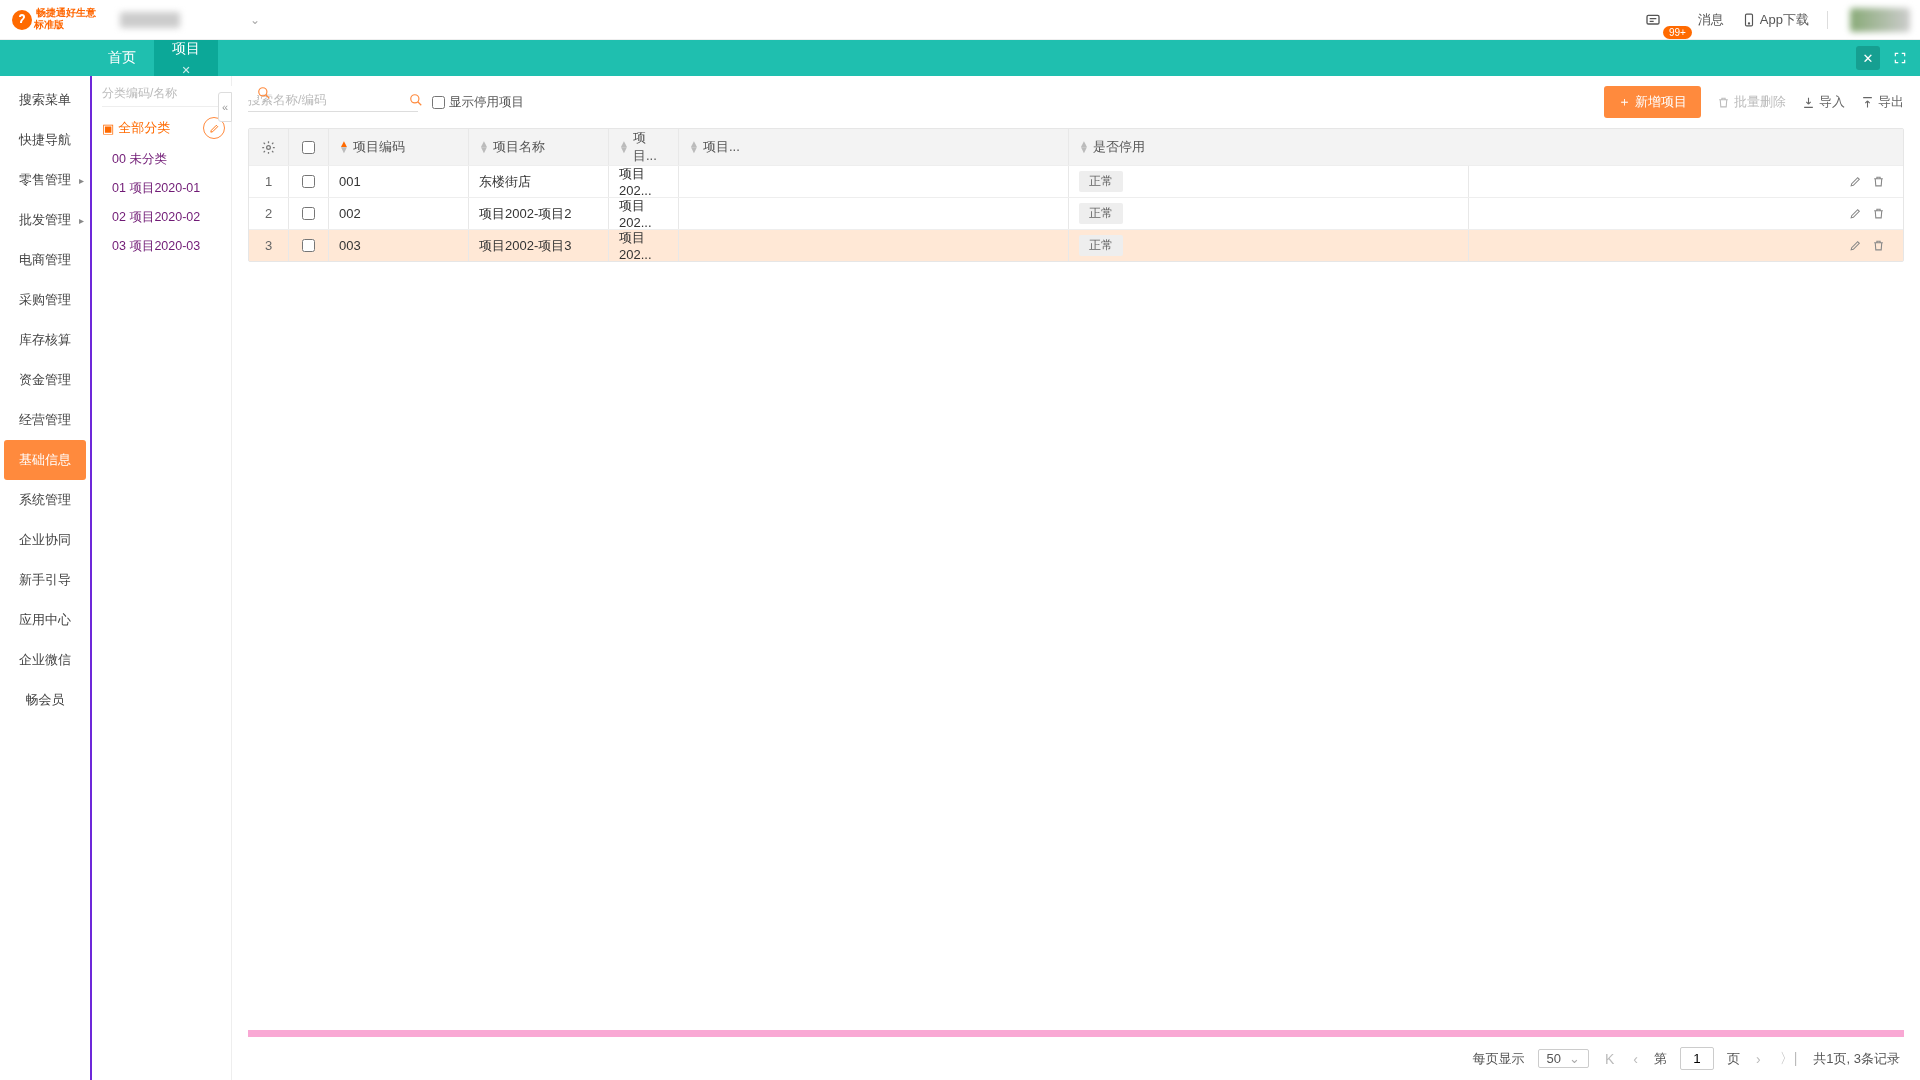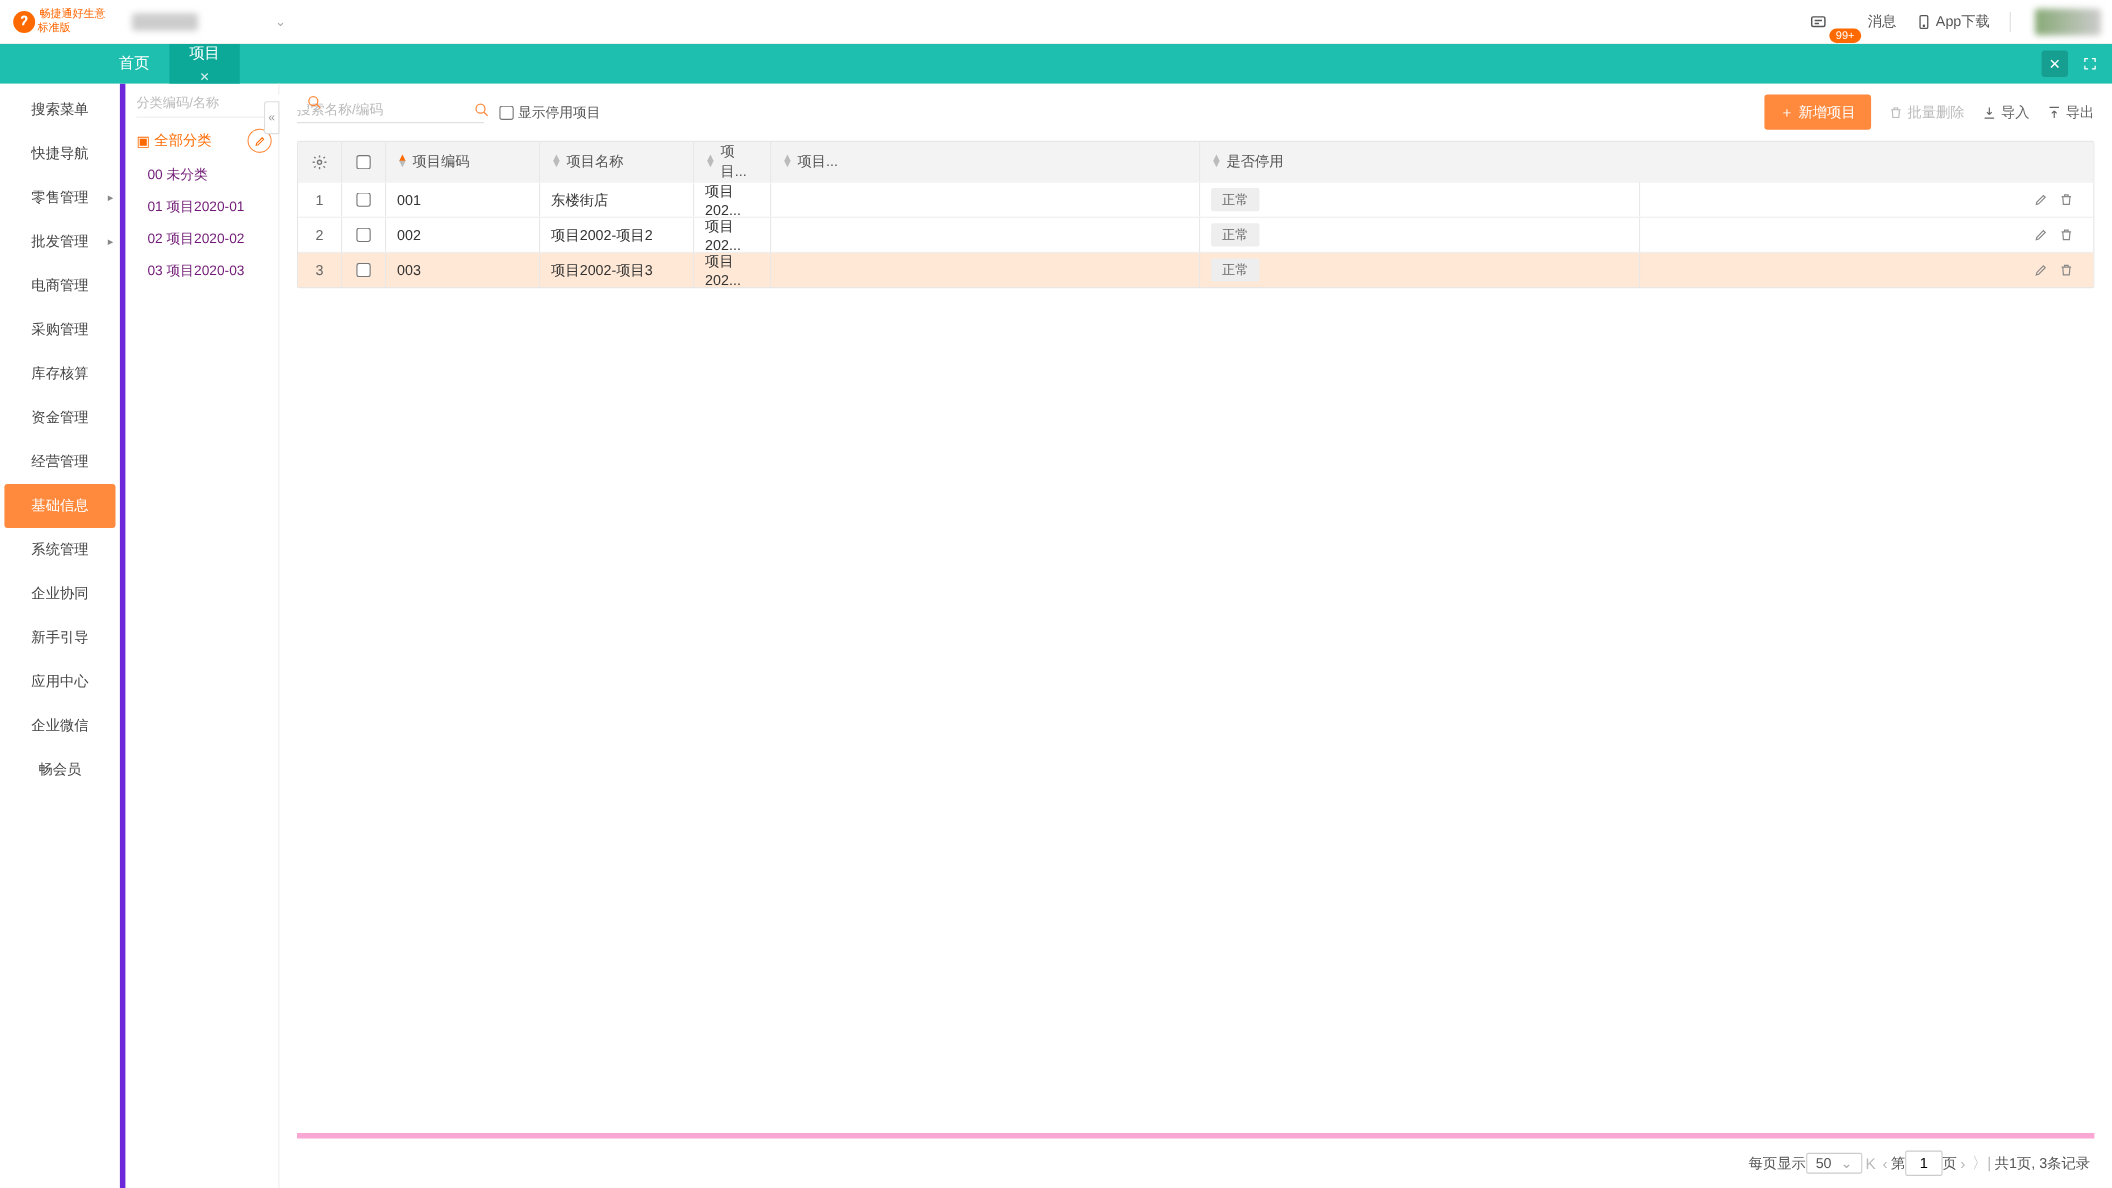--- a/index.html
+++ b/index.html
@@ -1,19 +1,19 @@
 <!DOCTYPE html>
 <html><head>
 <meta charset="utf-8">
 <style>
 * { box-sizing: border-box; margin: 0; padding: 0; }
 body { font-family: "Microsoft YaHei", Arial, sans-serif; font-size: 13px; color: #333; background: #fff; overflow: hidden; }
 
 .top-header { height: 40px; display: flex; align-items: center; padding: 0 10px; border-bottom: 1px solid #eee; }
-.logo-box { display: flex; align-items: center; width: 90px; }
+.logo-box { display: flex; align-items: center; width: 90px; font-weight: bold; }
 .logo-svg { width: 24px; height: 24px; }
 .logo-text { font-size: 10px; color: #f60; margin-left: 2px; line-height: 1.1; }
 .logo-sub { font-size: 10px; color: #f60; }
 .workspace-dd { margin-left: 20px; display: flex; align-items: center; color: #999; font-size: 14px; cursor: pointer; }
 .workspace-dd .blur { filter: blur(3px); width: 60px; height: 16px; background: #ccc; border-radius: 2px; }
 .chevron { margin-left: 70px; color: #aaa; font-size: 12px; }
 .header-right { margin-left: auto; display: flex; align-items: center; gap: 18px; }
 .hdr-btn { display: flex; align-items: center; gap: 4px; color: #555; cursor: pointer; font-size: 13px; }
 .badge { background: #ff6a00; color: #fff; font-size: 10px; padding: 1px 6px; border-radius: 8px; position: relative; top: -8px; left: -2px; margin-top: 41px; }
 .avatar-blur { width: 60px; height: 24px; background: linear-gradient(90deg,#8a7,#ccc); filter: blur(3px); border-radius: 3px; margin-left: 4px; }
@@ -21,21 +21,21 @@
 
 .tabbar { height: 36px; background: #1fbfaf; display: flex; align-items: center; padding-left: 90px; position: relative; }
 .tab { height: 36px; padding: 0 18px; display: flex; align-items: center; color: #fff; font-size: 14px; cursor: pointer; gap: 6px; }
 .tab.active { background: #0ca898; flex-direction: column; }
 .tab .close-x { font-size: 11px; opacity: .8; }
 .tabbar-right { position: absolute; right: 8px; display: flex; gap: 8px; align-items: center; }
 .tb-icon { width: 24px; height: 24px; display: flex; align-items: center; justify-content: center; border-radius: 3px; cursor: pointer; color: #fff; }
 .tb-icon.solid { background: #169f91; }
 
 .layout { display: flex; height: calc(100vh - 76px); }
-.sidebar { width: 114px; background: #fff; border-right: 5px solid #6d28d9; padding-top: 4px; }
+.sidebar { width: 92px; background: #fff; border-right: 2px solid #6d28d9; padding-top: 4px; }
 .side-item { height: 40px; display: flex; align-items: center; justify-content: center; font-size: 13px; color: #444; cursor: pointer; position: relative; }
 .side-item.active { background: #ff8a3d; color: #fff; border-radius: 3px; margin: 0 4px; }
 .side-item .caret { position: absolute; right: 6px; font-size: 10px; color: #888; }
 
 .content { flex: 1; display: flex; }
 .tree-panel { width: 140px; border-right: 1px solid #eee; padding: 10px 0 0 10px; position: relative; }
 .tree-search { display: flex; align-items: flex-end; border-bottom: 1px solid #eee; padding-bottom: 6px; margin-right: 8px; }
 .tree-search input { border: none; outline: none; font-size: 12px; flex: 1; color: #333; }
 .tree-search input::placeholder { color: #bbb; }
 .tree-search .sicon { color: #ff8a3d; font-size: 14px; }
@@ -72,21 +72,21 @@
 .col-op { flex: 1; justify-content: center; }
 .sort-ic { color: #bbb; font-size: 10px; margin-right: 4px; display: flex; flex-direction: column; line-height: 6px; }
 .sort-ic.active-up .up { color: #ff6a00; }
 .trow { display: flex; height: 32px; align-items: center; font-size: 13px; color: #333; border-top: 1px solid #eee; }
 .trow.hover { background: #ffe8d6; }
 .row-idx { width: 40px; text-align: center; justify-content: center; font-size: 13px; color: #666; }
 .status-tag { background: #eee; color: #666; padding: 2px 10px; border-radius: 2px; font-size: 12px; }
 .row-actions { display: flex; gap: 10px; color: #888; margin-left: auto; margin-right: 8px; }
 .row-actions span { cursor: pointer; }
 
-.pager { margin-top: auto; height: 50px; border-top: 5px solid #f9a8d4; display: flex; align-items: center; justify-content: flex-end; gap: 0; font-size: 13px; color: #555; padding-right: 4px; }
+.pager { margin-top: auto; height: 50px; border-top: 7px solid #f9a8d4; display: flex; align-items: center; justify-content: flex-end; gap: 13px; font-size: 13px; color: #555; padding-right: 4px; }
 .pg-select { border: 1px solid #ccc; padding: 1px 8px; border-radius: 2px; display: flex; align-items: center; gap: 8px; cursor: pointer; }
 .pg-btn { color: #bbb; cursor: pointer; padding: 0 3px; font-size: 14px; }
 .pg-input { width: 34px; border: 1px solid #ccc; text-align: center; padding: 3px 2px; border-radius: 2px; }
 
 svg { display: block; }
 </style>
 </head>
 <body>
 
 <div class="top-header">

